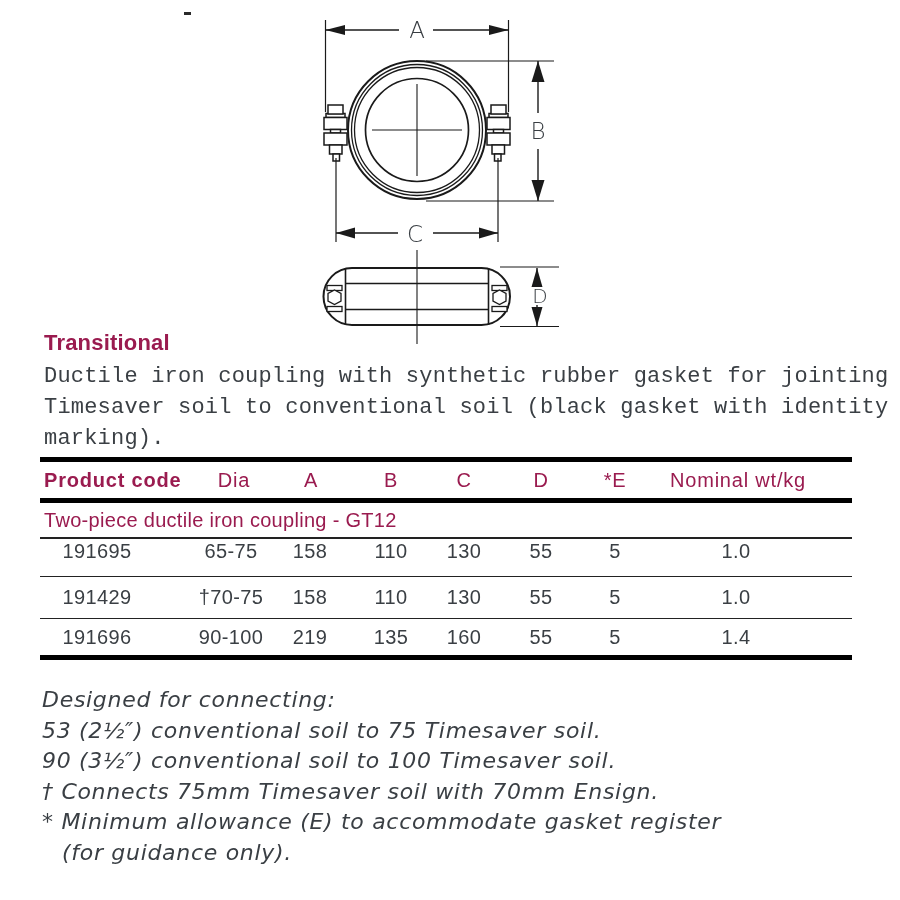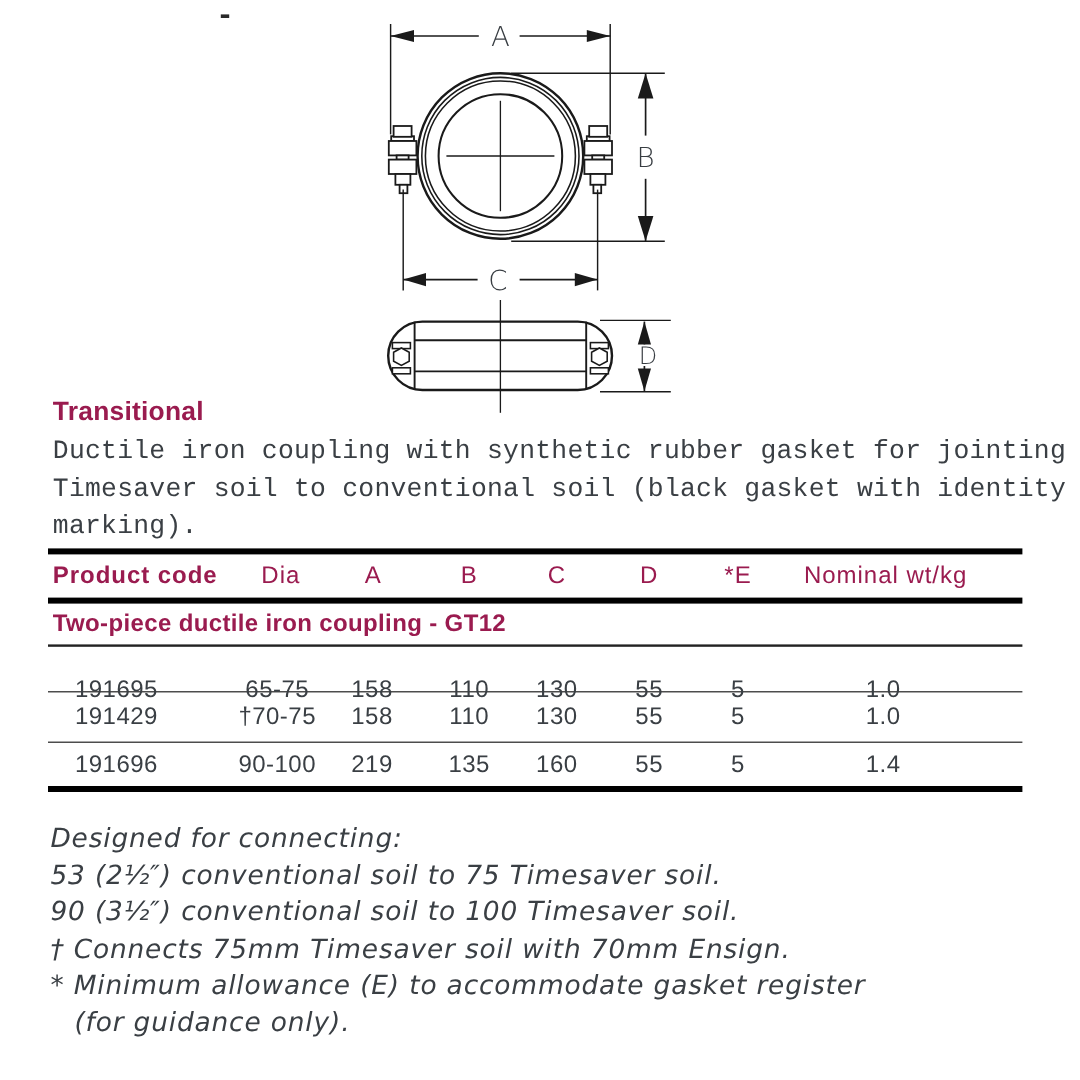--- a/index.html
+++ b/index.html
@@ -52,21 +52,21 @@
   .hline.thin{height:1.6px;background:#222;}
   .trow{position:absolute;left:0;width:812px;}
   .tc{
     position:absolute;top:0;transform:translateX(-50%);
     white-space:nowrap;font-size:20px;letter-spacing:.4px;
   }
   .trow.head .tc{color:var(--accent);letter-spacing:.8px;}
   .tc.first-h{left:4px;transform:none;font-weight:bold;letter-spacing:.3px;}
   .group-label{
     position:absolute;left:4px;top:0;
-    font-weight:bold;color:var(--accent);font-size:20px;letter-spacing:.3px;
+    font-weight:normal;color:var(--accent);font-size:20px;letter-spacing:.3px;
     white-space:nowrap;
   }
   .trow.data .tc{color:var(--ink);}
 
   
   .notes{
     left:42px;top:685px;
     font-family:"DejaVu Sans",sans-serif;
     font-style:italic;font-size:22px;color:var(--ink);letter-spacing:.7px;
   }
@@ -196,21 +196,21 @@
     <span class="tc" style="left:424px;">C</span>
     <span class="tc" style="left:501px;">D</span>
     <span class="tc" style="left:575px;">*E</span>
     <span class="tc" style="left:698px;">Nominal wt/kg</span>
   </div>
 
   <div class="trow" style="top:46px;height:34px;line-height:34px;">
     <span class="group-label">Two-piece ductile iron coupling - GT12</span>
   </div>
 
-  <div class="trow data" style="top:100px;height:37px;line-height:37px;">
+  <div class="trow data" style="top:76px;height:37px;line-height:37px;">
     <span class="tc" style="left:57px;">191695</span>
     <span class="tc" style="left:191px;">65-75</span>
     <span class="tc" style="left:270px;">158</span>
     <span class="tc" style="left:351px;">110</span>
     <span class="tc" style="left:424px;">130</span>
     <span class="tc" style="left:501px;">55</span>
     <span class="tc" style="left:575px;">5</span>
     <span class="tc" style="left:696px;">1.0</span>
   </div>
 

